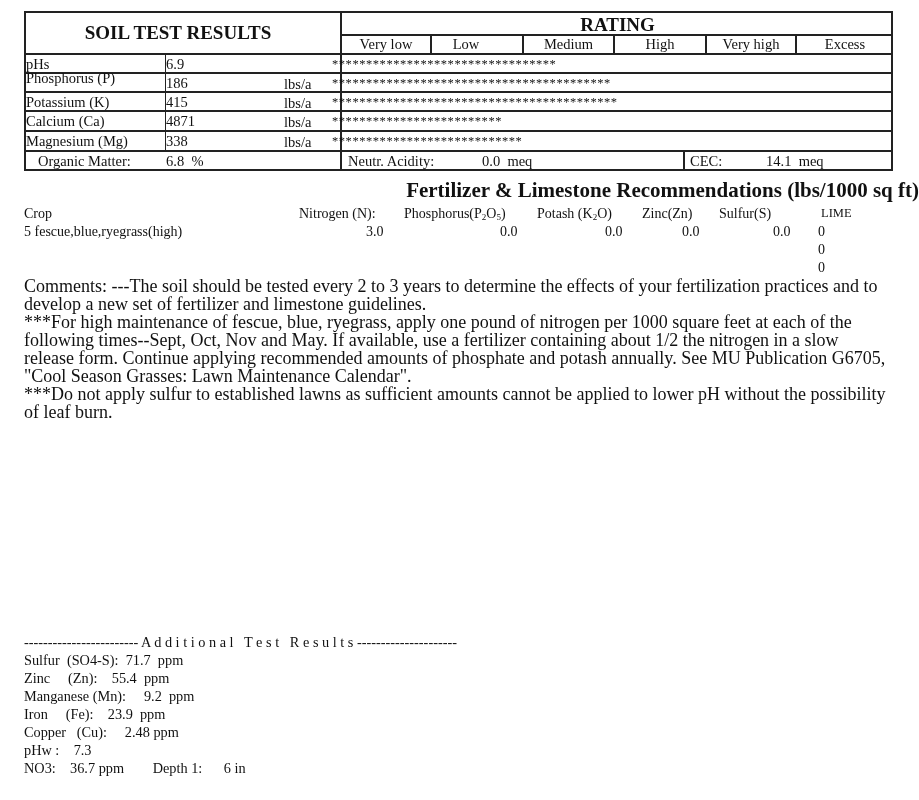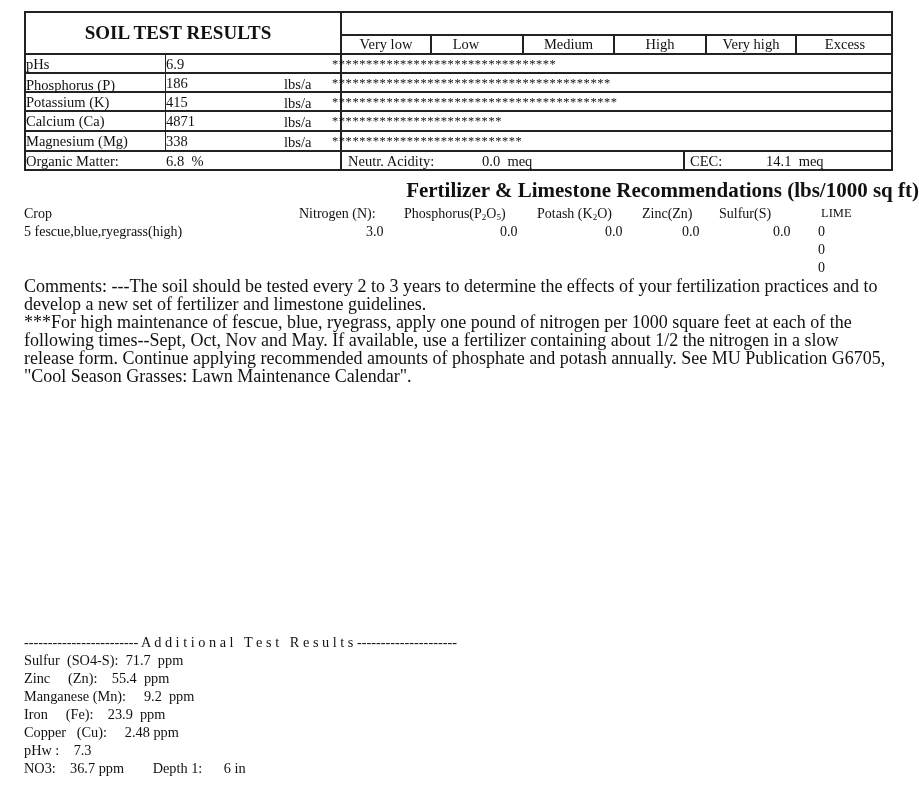--- a/index.html
+++ b/index.html
@@ -31,20 +31,21 @@
 
   .add { position:absolute; left:24px; font-size:14.3px; white-space:pre; }
   .add-head { position:absolute; left:24px; top:634px; font-size:14.3px; white-space:pre; }
 </style>
 </head>
 <body>
 
 <div class="soil-table">
   <div class="title">SOIL TEST RESULTS</div>
   <div class="vline" style="left:314px;top:0;height:139px;"></div>
+  <div class="rating-title">RATING</div>
   <div class="hline" style="left:316px;top:21px;width:551px;"></div>
 
   <div class="rating-col" style="left:316px;width:88px;">Very low</div>
   <div class="vline" style="left:404px;top:22px;height:18px;"></div>
   <div class="rating-col" style="left:406px;width:68px;">Low</div>
   <div class="vline" style="left:496px;top:22px;height:18px;"></div>
   <div class="rating-col" style="left:498px;width:89px;">Medium</div>
   <div class="vline" style="left:587px;top:22px;height:18px;"></div>
   <div class="rating-col" style="left:589px;width:90px;">High</div>
   <div class="vline" style="left:679px;top:22px;height:18px;"></div>
@@ -61,21 +62,21 @@
 
   <div class="vline" style="left:139px;top:40px;height:97px;width:1px;"></div>
 
   <div>
     <span class="row-label" style="left:0;top:42px;">pHs</span>
     <span class="row-val" style="left:140px;top:42px;">6.9</span>
     <span class="row-unit" style="left:258px;top:43px;"></span>
     <span class="row-stars" style="left:306px;top:42px;">*********************************</span>
   </div>
   <div>
-    <span class="row-label" style="left:0;top:63px;text-align:center;">Phosphorus (P)</span>
+    <span class="row-label" style="left:0;top:56px;text-align:center;">Phosphorus (P)</span>
     <span class="row-val" style="left:140px;top:61px;">186</span>
     <span class="row-unit" style="left:258px;top:62px;">lbs/a</span>
     <span class="row-stars" style="left:306px;top:61px;">*****************************************</span>
   </div>
   <div>
     <span class="row-label" style="left:0;top:80px;">Potassium (K)</span>
     <span class="row-val" style="left:140px;top:80px;">415</span>
     <span class="row-unit" style="left:258px;top:81px;">lbs/a</span>
     <span class="row-stars" style="left:306px;top:80px;">******************************************</span>
   </div>
@@ -87,21 +88,21 @@
   </div>
   <div>
     <span class="row-label" style="left:0;top:119px;">Magnesium (Mg)</span>
     <span class="row-val" style="left:140px;top:119px;">338</span>
     <span class="row-unit" style="left:258px;top:120px;">lbs/a</span>
     <span class="row-stars" style="left:306px;top:119px;">****************************</span>
   </div>
 
   <div class="vline" style="left:314px;top:137px;height:21px;"></div>
   <div class="vline" style="left:657px;top:137px;height:21px;"></div>
-  <span class="row-label" style="left:0;top:139px;">Organic Matter:</span>
+  <span class="row-label" style="left:0;top:139px;padding-left:12px;">Organic Matter:</span>
   <span class="row-val" style="left:140px;top:139px;white-space:pre;">6.8  %</span>
   <span class="row-label" style="left:322px;top:139px;">Neutr. Acidity:</span>
   <span class="row-val" style="left:456px;top:139px;white-space:pre;">0.0  meq</span>
   <span class="row-label" style="left:664px;top:139px;">CEC:</span>
   <span class="row-val" style="left:740px;top:139px;white-space:pre;">14.1  meq</span>
 </div>
 
 <div class="rec-title">Fertilizer &amp; Limestone Recommendations (lbs/1000 sq ft)</div>
 
 <div>
@@ -122,20 +123,21 @@
   <span class="rec-val abs" style="left:682px;top:224px;">0.0</span>
   <span class="rec-val abs" style="left:773px;top:224px;">0.0</span>
   <span class="rec-val abs" style="left:818px;top:224px;">0</span>
   <span class="rec-val abs" style="left:818px;top:242px;">0</span>
   <span class="rec-val abs" style="left:818px;top:260px;">0</span>
 </div>
 
 <div class="comments">
   <p>Comments:  ---The soil should be tested every 2 to 3 years to determine the effects of your fertilization practices and to develop a new set of fertilizer and limestone guidelines.</p>
   <p>***For high maintenance of fescue, blue, ryegrass, apply one pound of nitrogen per 1000 square feet at each of the following times--Sept, Oct, Nov and May. If available, use a fertilizer containing about 1/2 the nitrogen in a slow release form. Continue applying recommended amounts of phosphate and potash annually. See MU Publication G6705, "Cool Season Grasses: Lawn Maintenance Calendar".</p>
+  <p>***Do not apply sulfur to established lawns as sufficient amounts cannot be applied to lower pH without the possibility of leaf burn.</p>
 </div>
 
 <div class="add-head">------------------------ A d d i t i o n a l   T e s t   R e s u l t s ---------------------</div>
 <div>
   <div class="add" style="top:652px;">Sulfur  (SO4-S):  71.7  ppm</div>
   <div class="add" style="top:670px;">Zinc     (Zn):    55.4  ppm</div>
   <div class="add" style="top:688px;">Manganese (Mn):     9.2  ppm</div>
   <div class="add" style="top:706px;">Iron     (Fe):    23.9  ppm</div>
   <div class="add" style="top:724px;">Copper   (Cu):     2.48 ppm</div>
   <div class="add" style="top:742px;">pHw :    7.3</div>

